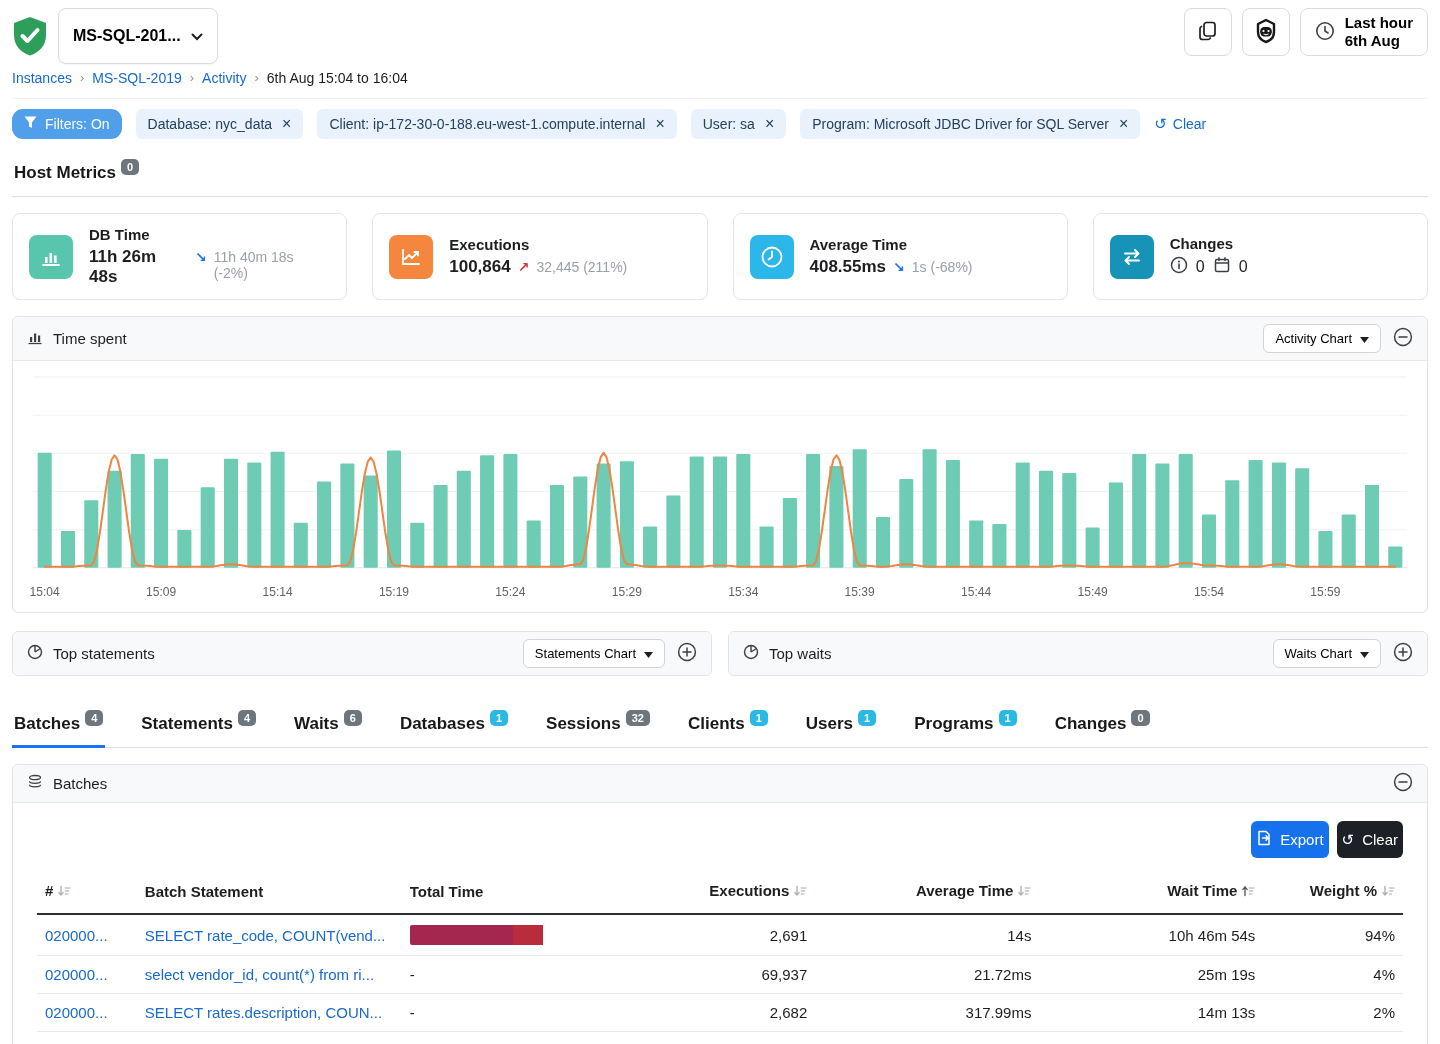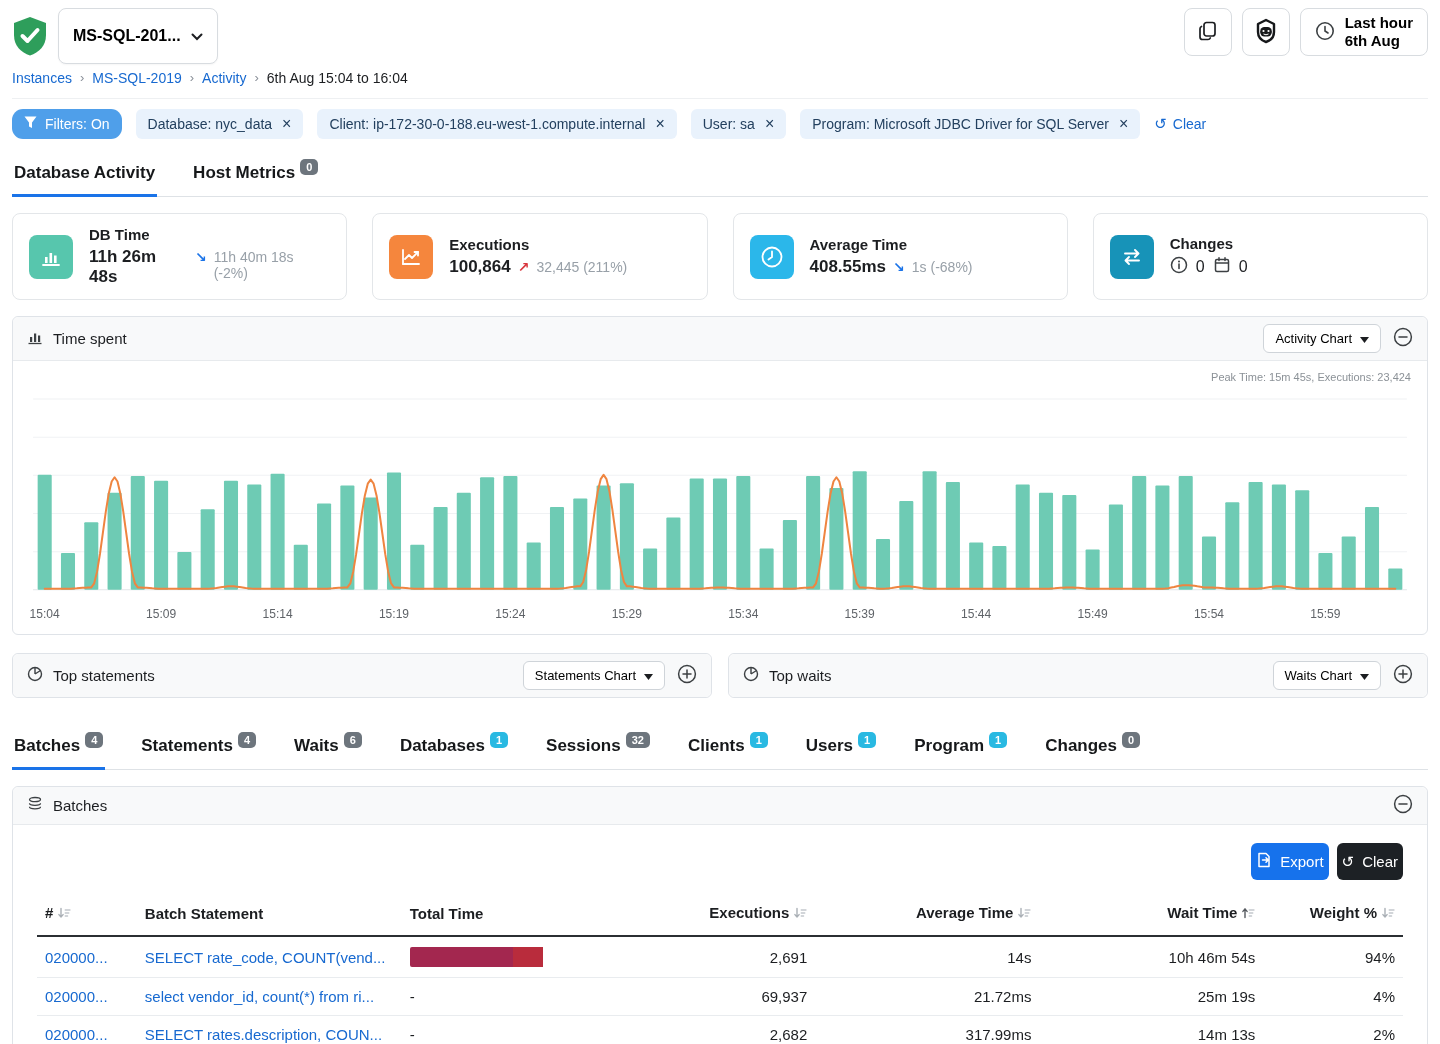--- a/index.html
+++ b/index.html
@@ -170,23 +170,20 @@
       <span>Program: Microsoft JDBC Driver for SQL Server</span>
       <button class="x">×</button>
     </span>
     <button class="clear-link">
       <span class="undo-glyph">↺</span>
       <span>Clear</span>
     </button>
   </div>
 
   <div class="tabrow">
-    <a class="tab active">
-      <span>Database Activity</span>
-    </a>
     <a class="tab">
       <span>Host Metrics</span>
       <span class="badge variant-gray">0</span>
     </a>
   </div>
 
   <div class="kpi-row">
     <div class="kpi-card">
       <span class="kpi-icon" style="background: rgb(87, 198, 173);">
         <svg width="24" height="24" viewBox="0 0 24 24">
@@ -286,21 +283,20 @@
         </button>
         <button class="circle-btn">
           <span><svg width="20" height="20" viewBox="0 0 20 20">
                 <circle cx="10" cy="10" r="8.4" fill="none" stroke="#3c4043" stroke-width="1.5"></circle>
                 <path d="M6 10 H14" stroke="#3c4043" stroke-width="1.5" stroke-linecap="round"></path>
               </svg></span>
         </button>
       </span>
     </div>
     <div class="chart-body">
-      <div class="peak-note">Peak Time: 15m 45s, Executions: 23,424</div>
       <svg id="activity-chart" class="chart-svg" viewBox="0 0 1380 238">
           <line x1="6" x2="1374" y1="160" y2="160" stroke="#f0f2f4" stroke-width="1"></line>
           <line x1="6" x2="1374" y1="122" y2="122" stroke="#f0f2f4" stroke-width="1"></line>
           <line x1="6" x2="1374" y1="84" y2="84" stroke="#f0f2f4" stroke-width="1"></line>
           <line x1="6" x2="1374" y1="46" y2="46" stroke="#f0f2f4" stroke-width="1"></line>
           <line x1="6" x2="1374" y1="8" y2="8" stroke="#f0f2f4" stroke-width="1"></line>
           <line x1="6" x2="1374" y1="198" y2="198" stroke="#e3e6e9" stroke-width="1"></line>
           <rect x="10.6" y="83.5" width="14" height="114.5" rx="1" fill="#6ecbb4"></rect>
           <rect x="33.8" y="161.4" width="14" height="36.6" rx="1" fill="#6ecbb4"></rect>
           <rect x="57.0" y="130.7" width="14" height="67.3" rx="1" fill="#6ecbb4"></rect>
@@ -453,21 +449,21 @@
     </a>
     <a class="tab">
       <span>Clients</span>
       <span class="badge variant-cyan">1</span>
     </a>
     <a class="tab">
       <span>Users</span>
       <span class="badge variant-cyan">1</span>
     </a>
     <a class="tab">
-      <span>Program</span>
+      <span>Programs</span>
       <span class="badge variant-cyan">1</span>
     </a>
     <a class="tab">
       <span>Changes</span>
       <span class="badge variant-gray">0</span>
     </a>
   </div>
 
   <section class="panel batches-panel">
     <div class="panel-hd">

